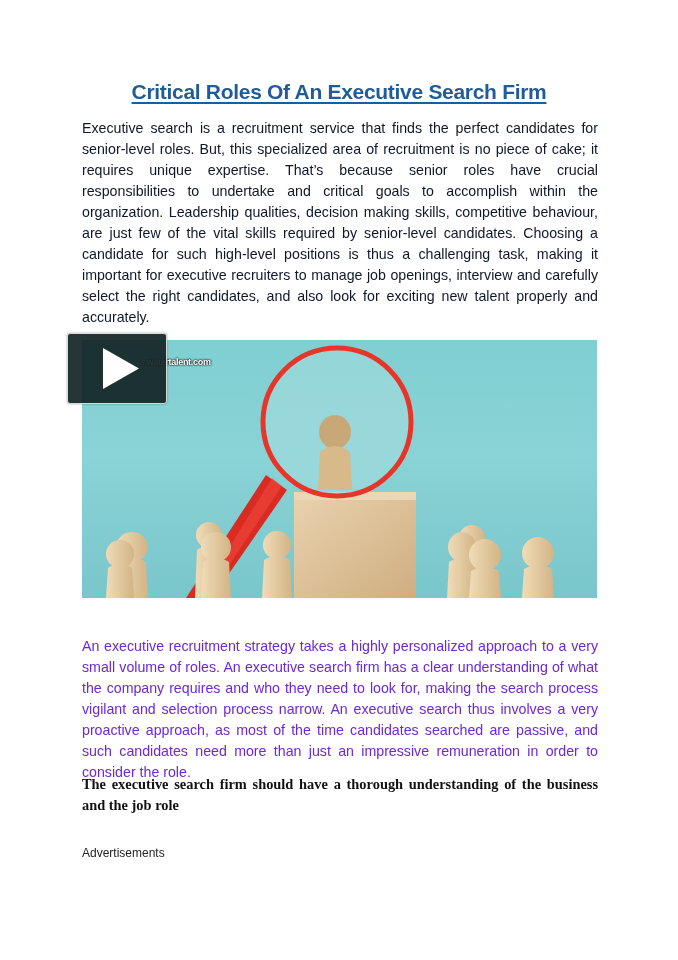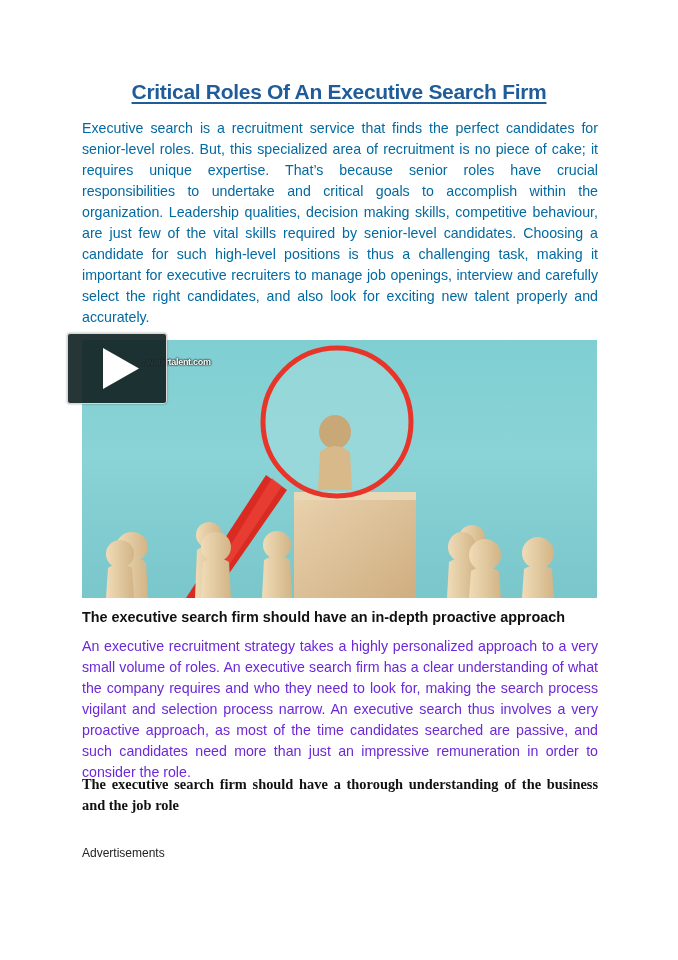--- a/index.html
+++ b/index.html
@@ -3,21 +3,21 @@
 <meta charset="utf-8">
 <style>
   html, body { margin: 0; padding: 0; background: #ffffff; }
   body { width: 678px; height: 960px; position: relative; overflow: hidden;
          font-family: "Liberation Sans", "DejaVu Sans", sans-serif; color: #1a1a1a; }
   .page { position: absolute; left: 0; top: 0; width: 678px; height: 960px; background: #fff; }
   .title { position: absolute; left: 0; top: 80px; width: 678px; text-align: center;
            font-size: 21px; font-weight: bold; color: #1f5c99; letter-spacing: -0.3px; }
   .title span { text-decoration: underline; text-decoration-thickness: 2px; text-underline-offset: 3px; }
   .para { position: absolute; left: 82px; width: 516px; font-size: 14.2px; line-height: 21px;
-          text-align: justify; color: #0369a1; }
+          text-align: justify; color: #0f172a; }
   .p1 { top: 118px; }
   .hero { position: absolute; left: 82px; top: 340px; width: 515px; height: 258px; overflow: hidden;
           background: linear-gradient(180deg, #7fcfd2 0%, #8ad3d6 45%, #79c6cb 100%); }
   .h2 { position: absolute; left: 82px; width: 516px; font-size: 14.4px; font-weight: bold; color: #111;
         line-height: 21px; text-align: justify; }
   .h2a { top: 607px; }
   .p2 { top: 636px; color: #6d28d9; }
   .h2b { top: 774px; font-family: Liberation Serif, serif; }
   .ads { position: absolute; left: 82px; top: 846px; font-size: 12px; color: #222; }
   .play { position: absolute; left: 67px; top: 333px; width: 98px; height: 69px;
@@ -91,19 +91,18 @@
   </div>
 
   <div class="watermark">...watertalent.com</div>
 
   <div class="play">
     <svg width="98" height="69" viewBox="0 0 98 69">
       <path d="M35 14 L35 55 L71 34.5 Z" fill="#ffffff"></path>
     </svg>
   </div>
 
-  <div class="h2 h2a">The executive search firm should have an in-depth proactive approach</div>
   <div class="para p2">An executive recruitment strategy takes a highly personalized approach to a very small volume of roles. An executive search firm has a clear understanding of what the company requires and who they need to look for, making the search process vigilant and selection process narrow. An executive search thus involves a very proactive approach, as most of the time candidates searched are passive, and such candidates need more than just an impressive remuneration in order to consider the role.</div>
 
   <div class="h2 h2b">The executive search firm should have a thorough understanding of the business and the job role</div>
 
   <div class="ads">Advertisements</div>
 </div>
 
 </body></html>

